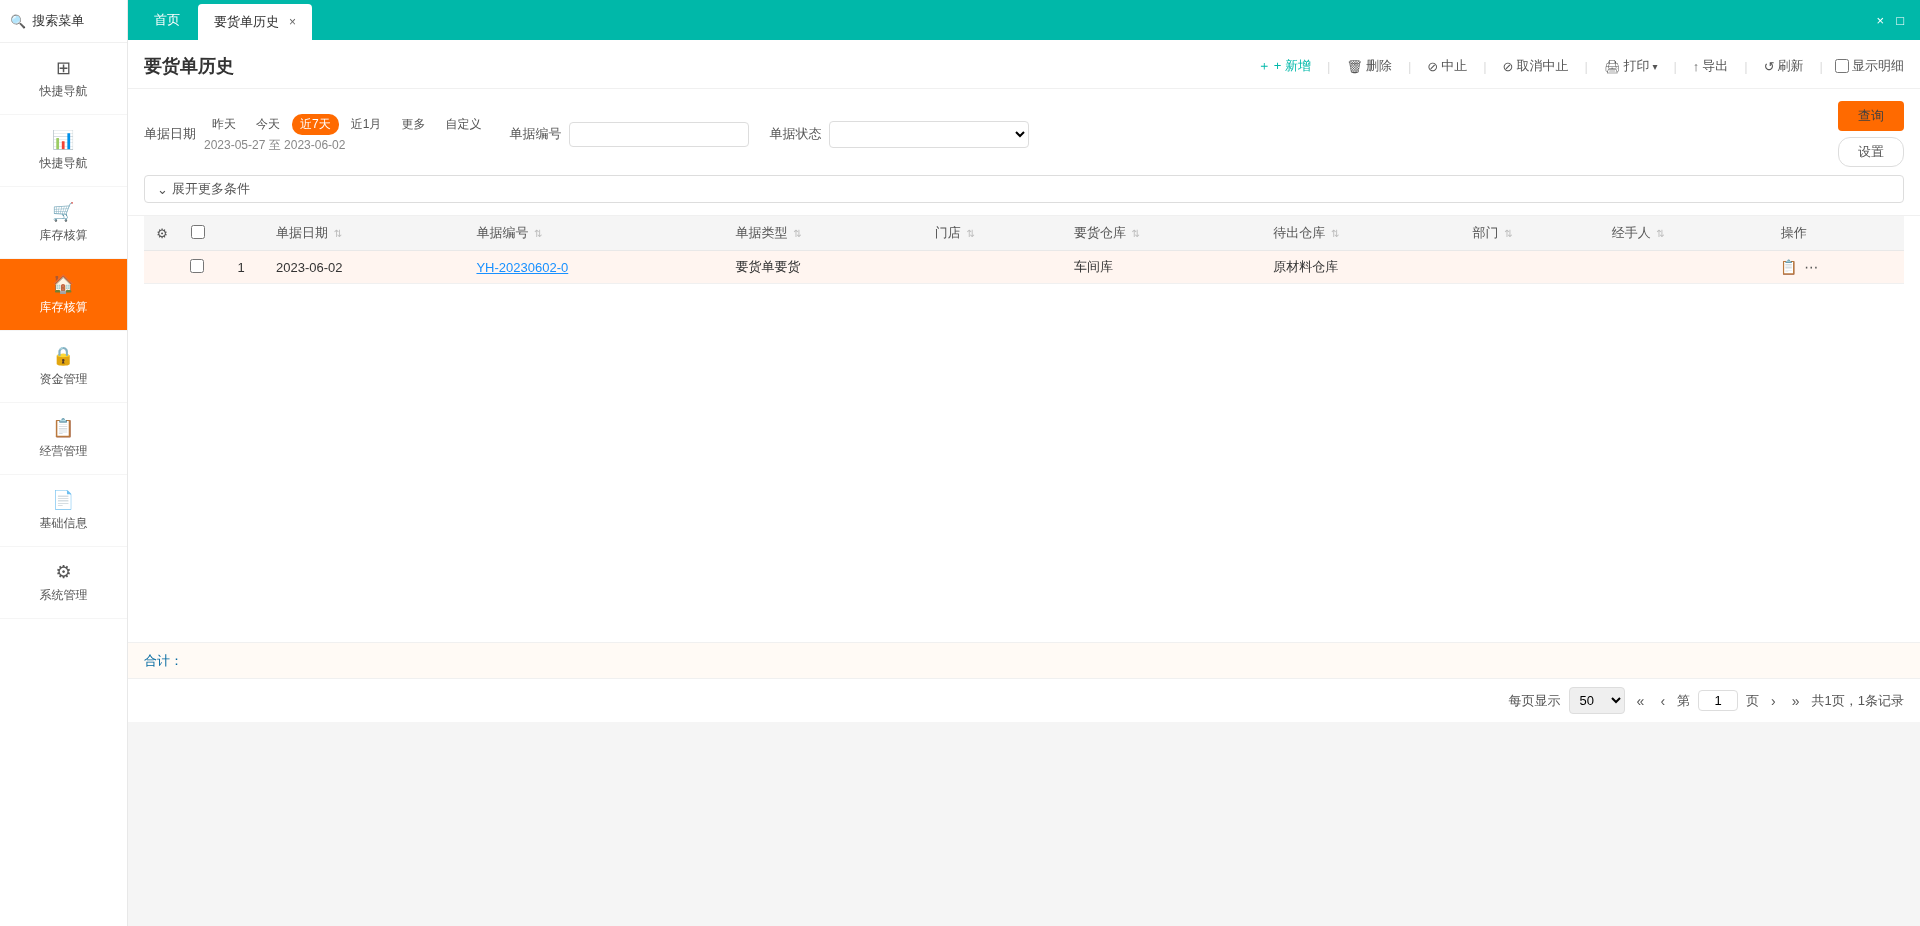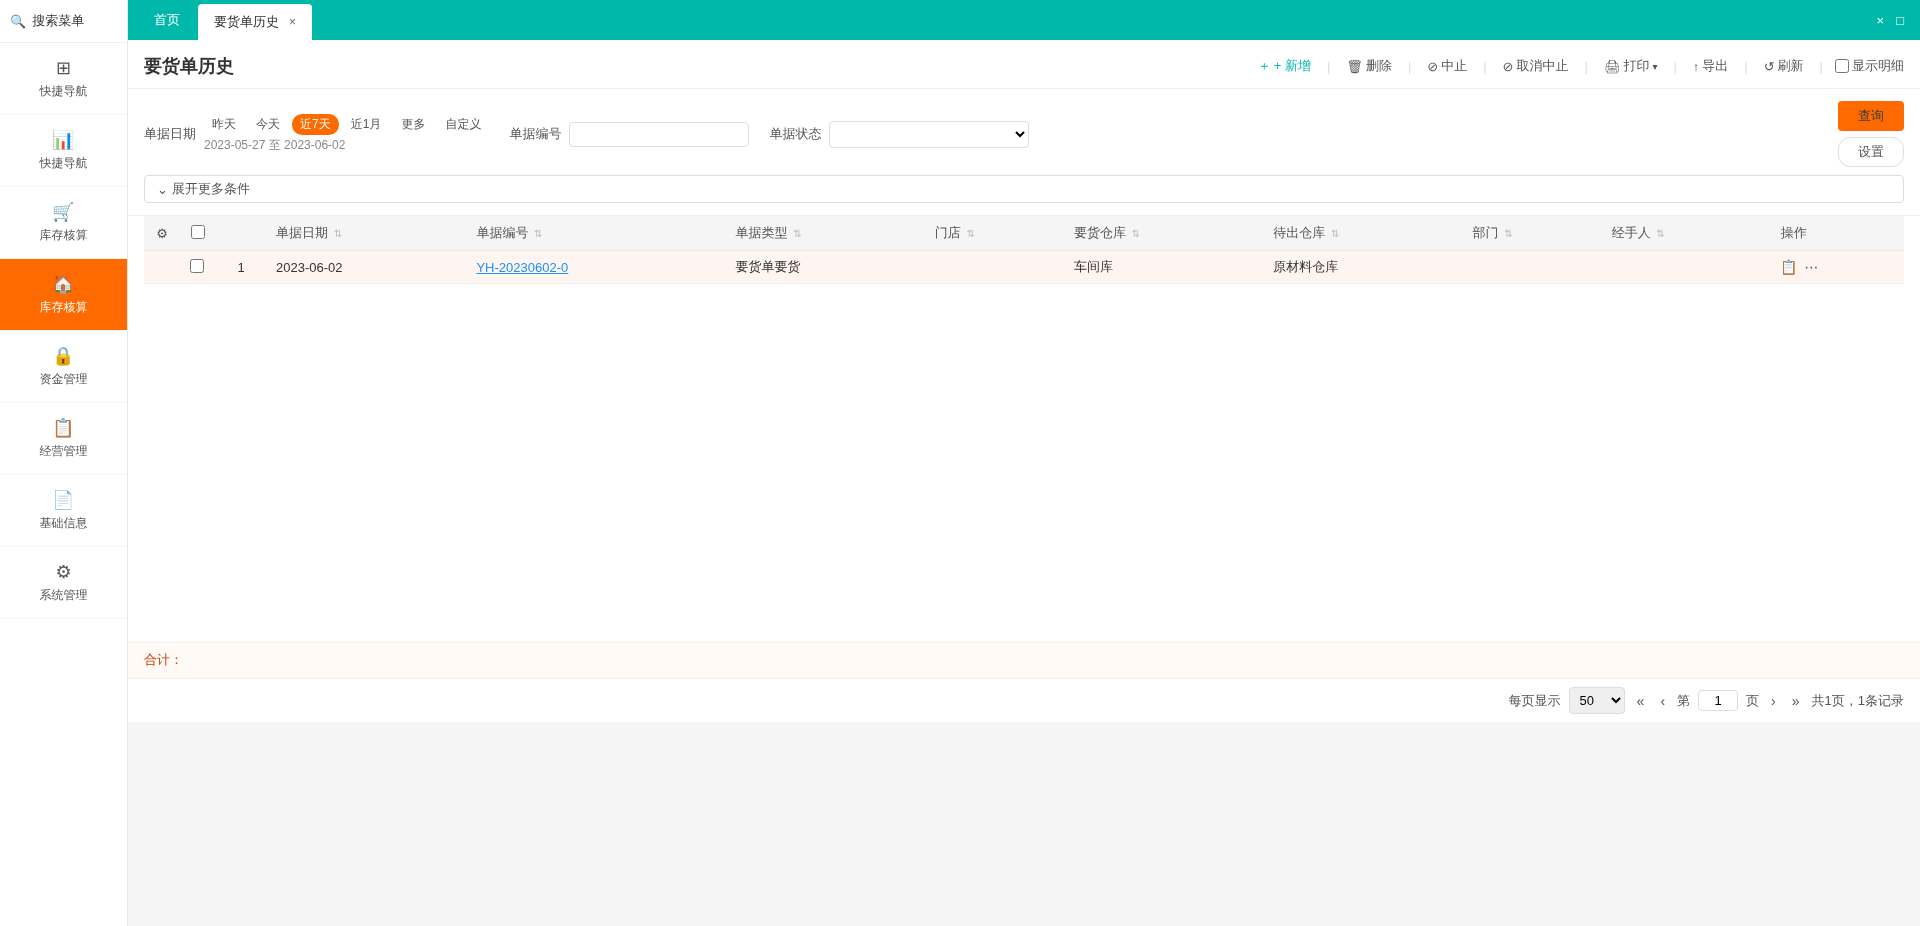--- a/index.html
+++ b/index.html
@@ -59,21 +59,21 @@
     td { padding: 7px 10px; border-bottom: 1px solid #f0f0f0; color: #333; white-space: nowrap; }
     tr.row-highlight { background: #fff5f0; }
     .row-link { color: #1890ff; cursor: pointer; text-decoration: underline; }
     .row-ops { display: flex; gap: 6px; }
     .row-op-btn { cursor: pointer; color: #555; font-size: 14px; }
     .th-settings { width: 36px; text-align: center; }
     .th-checkbox { width: 36px; text-align: center; }
     .col-num { width: 50px; text-align: center; }
 
     
-    .summary-bar { padding: 8px 16px; background: #fffaf5; border-top: 1px solid #f0f0f0; display: flex; font-size: 13px; color: #c2410c; min-height: 36px; }
+    .summary-bar { padding: 8px 16px; background: #fffaf5; border-top: 1px solid #f0f0f0; display: flex; align-items: center; font-size: 13px; color: #0369a1; min-height: 36px; }
 
     
     .pagination { padding: 8px 16px; display: flex; align-items: center; justify-content: flex-end; gap: 8px; border-top: 1px solid #f0f0f0; font-size: 13px; color: #555; background: #fff; }
     .pag-label { color: #555; }
     .pag-select { border: 1px solid #ddd; border-radius: 4px; padding: 4px 6px; font-size: 13px; }
     .pag-btn { cursor: pointer; color: #555; padding: 2px 4px; border: none; background: none; font-size: 14px; }
     .pag-btn:disabled { color: #ccc; cursor: not-allowed; }
     .pag-input { border: 1px solid #ddd; border-radius: 4px; padding: 2px 6px; width: 40px; text-align: center; font-size: 13px; }
     .pag-info { color: #555; }
 

